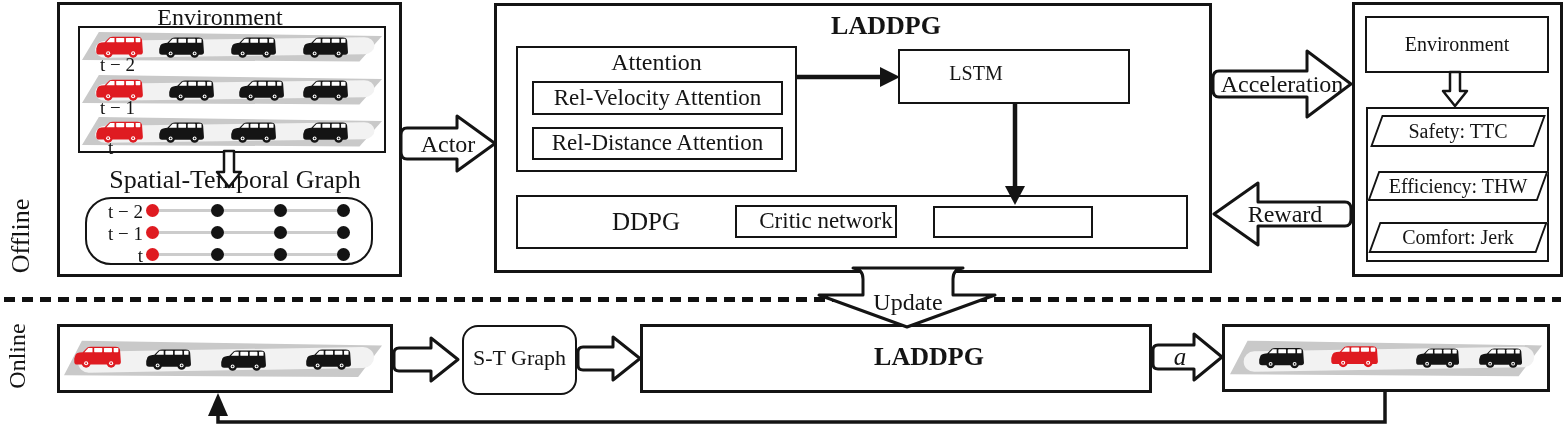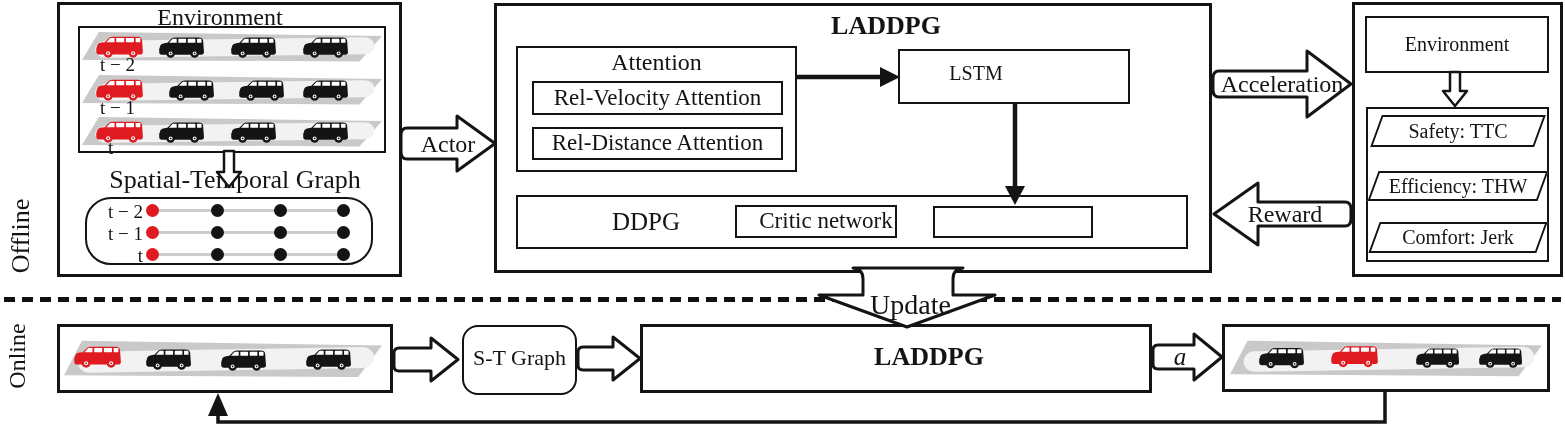--- a/index.html
+++ b/index.html
@@ -208,21 +208,21 @@
   </div>
   <div class="pgram" style="left:1374px;top:222px;width:168px;height:31px;font-size:20px;line-height:31px;">
     <span>Comfort: Jerk</span>
   </div>
 
   <div class="divider"></div>
 
   <svg class="blockarrow" style="left:816px;top:266px;width:184px;height:64px;" viewBox="0 0 184 64">
     <path d="M37 2 Q 47 3 47 13 V29 H3 L91 61 L179 29 H137 V13 Q137 3 147 2 Z" fill="#fff" stroke="#141414" stroke-width="3" stroke-linejoin="round"></path>
   </svg>
-  <div class="arrowlabel" style="left:870px;top:289px;width:76px;font-size:28px;">Update</div>
+  <div class="arrowlabel" style="left:870px;top:289px;width:76px;font-size:24px;">Update</div>
 
   <div class="vlabel" style="left:-41px;top:341px;font-size:24px;">Online</div>
 
   <div class="box" style="left:57px;top:324px;width:336px;height:69px;"></div>
   <svg class="road" viewBox="0 0 320 44" preserveAspectRatio="none" style="left:64px;top:337px;width:318px;height:42px;">
       <use href="#road-shape"></use>
     </svg>
   <svg class="car car-red" viewBox="0 0 118 58" style="left:73px;top:342px;width:50px;height:28px;">
       <use href="#suv"></use>
     </svg>

